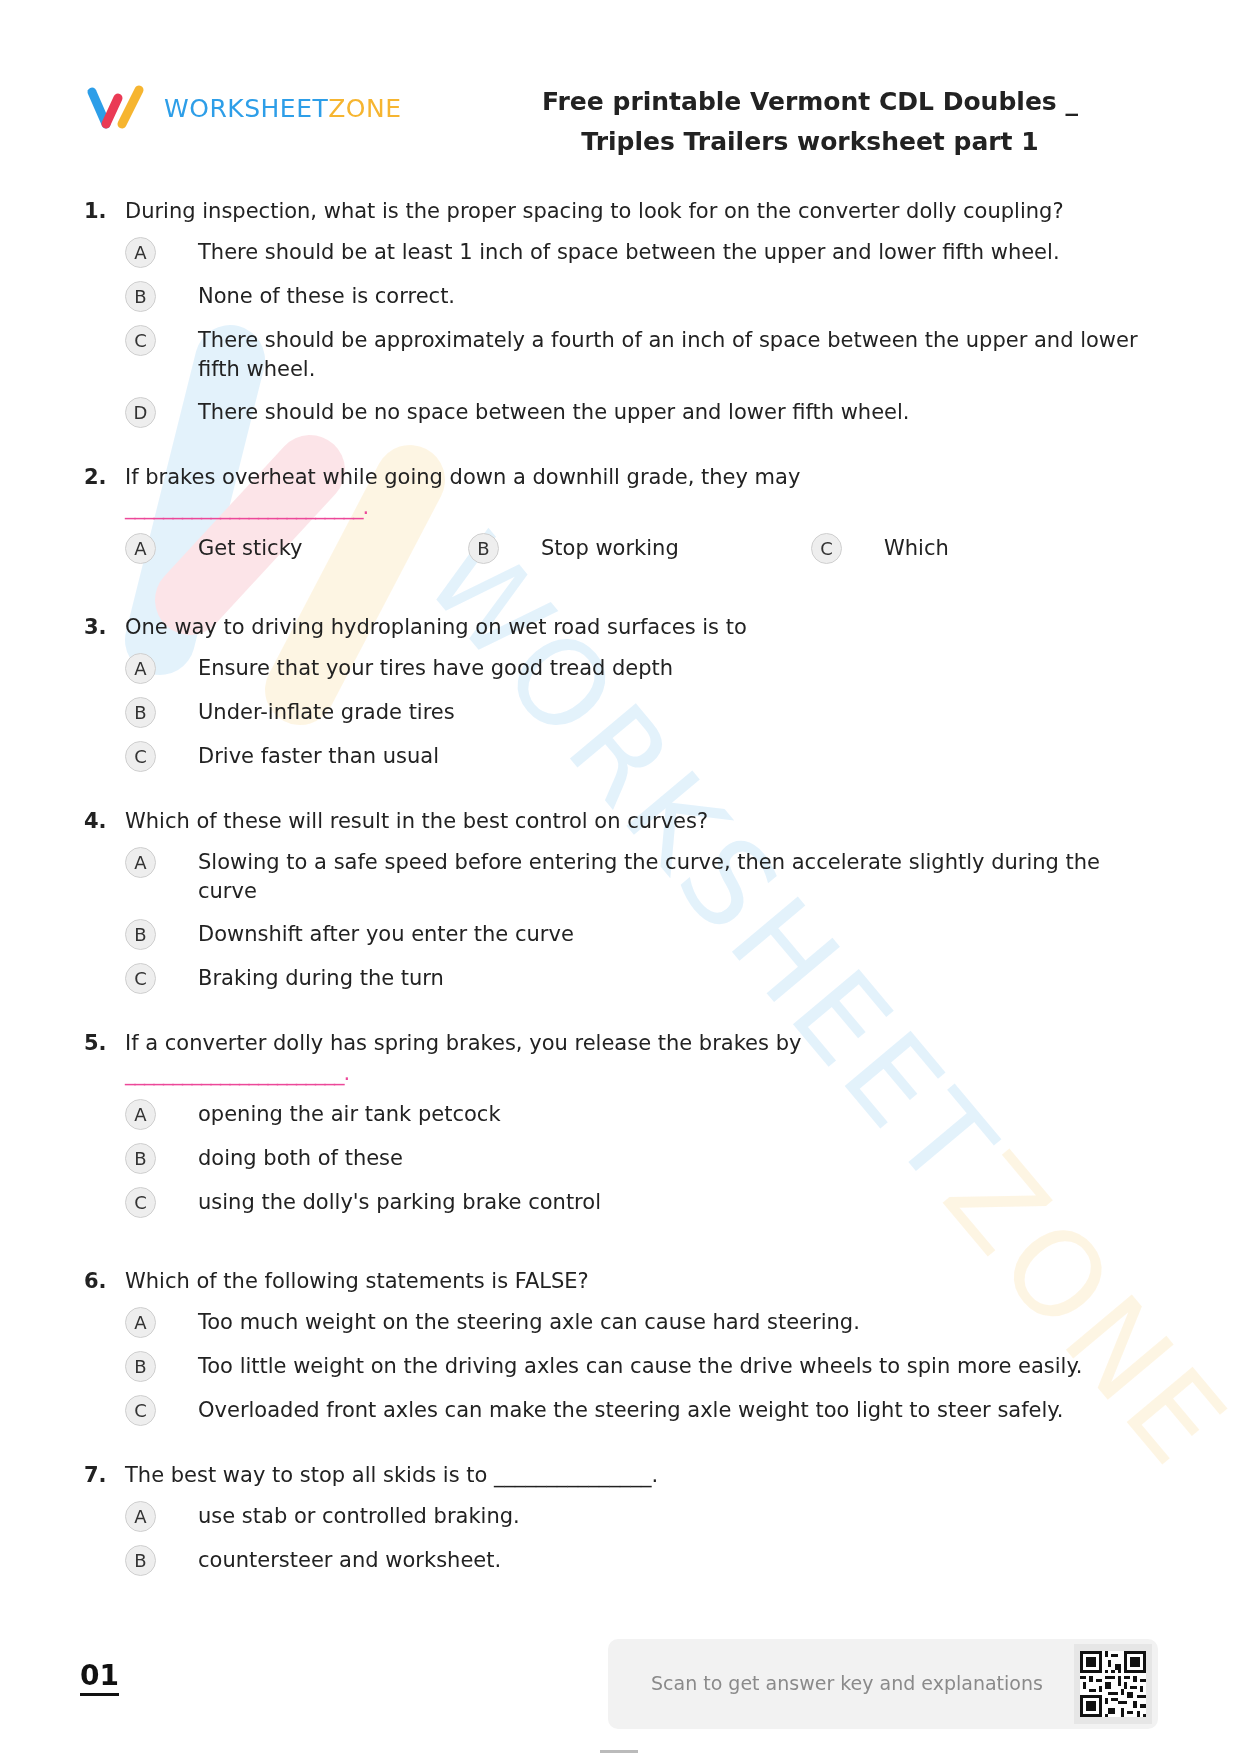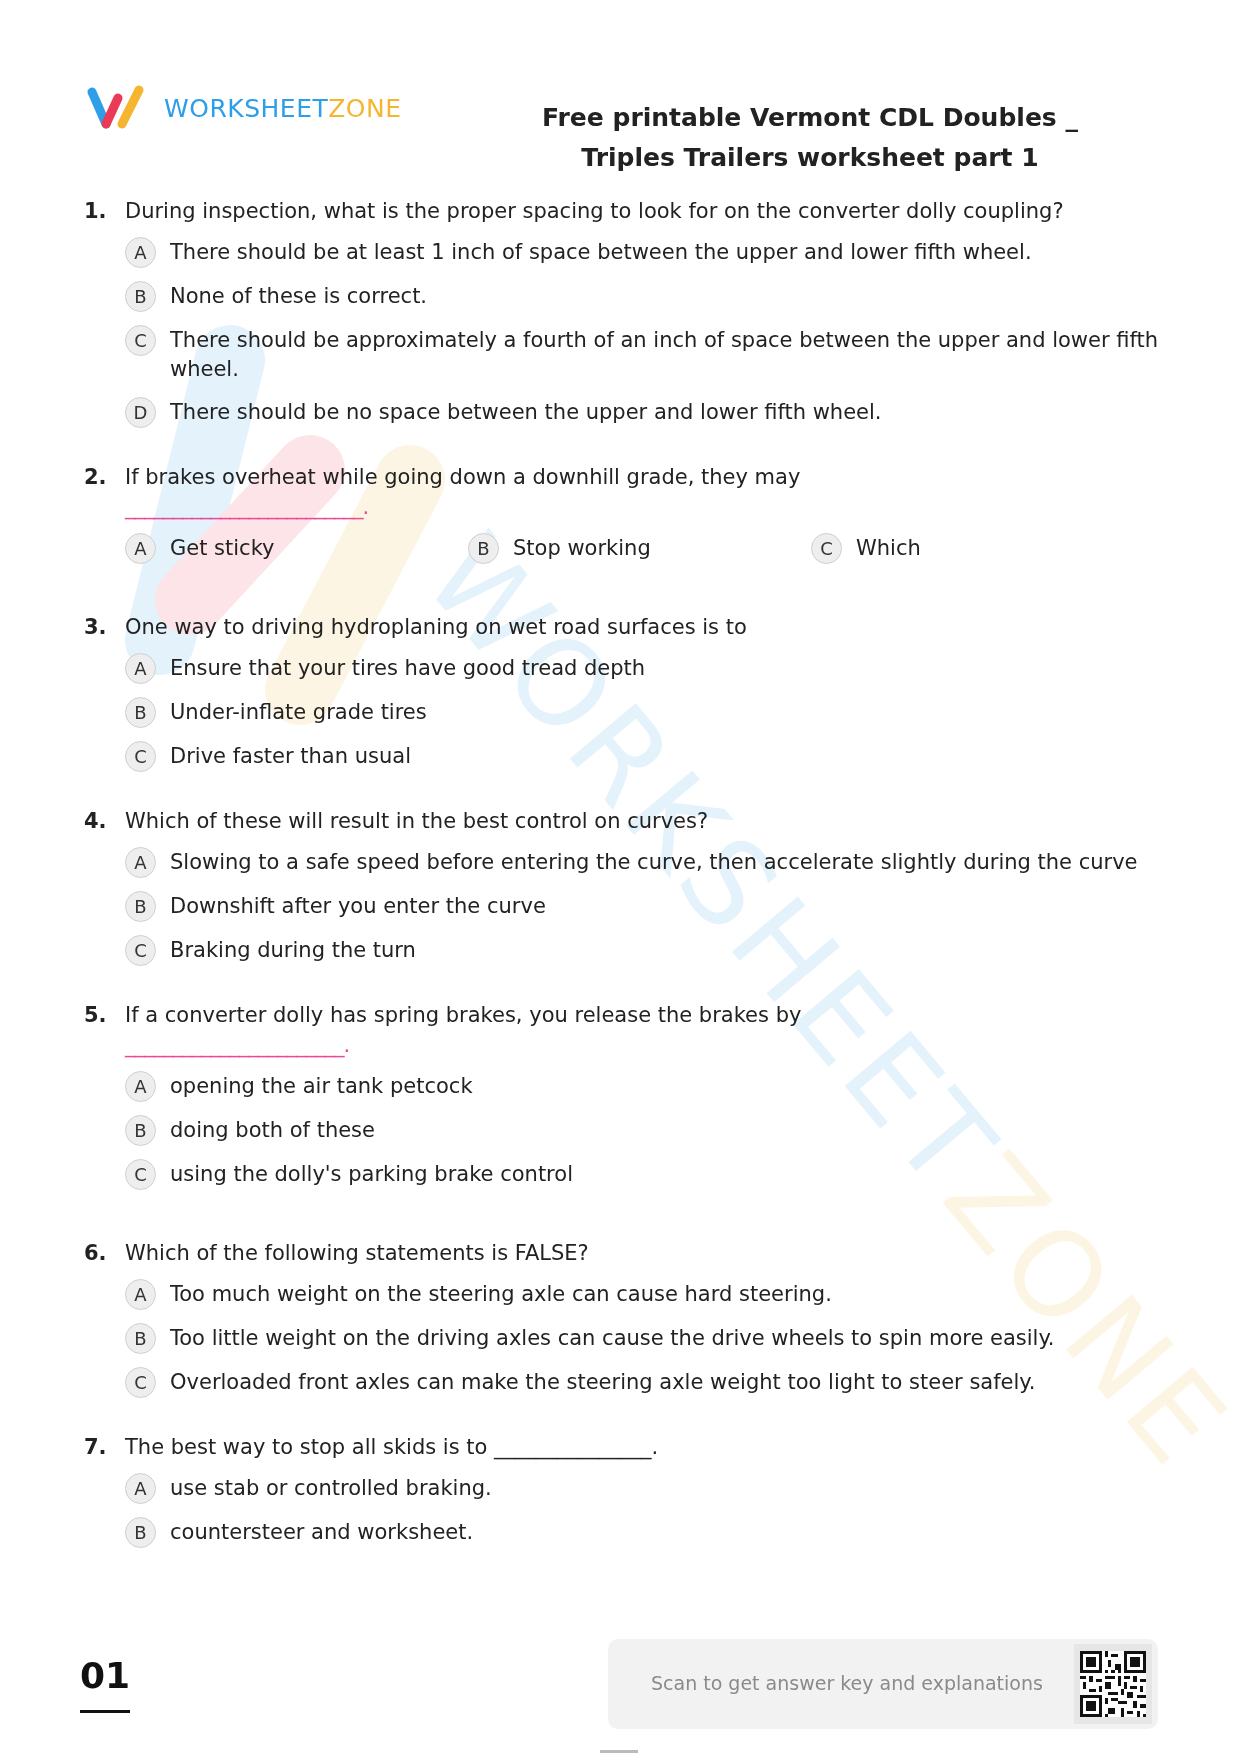--- a/index.html
+++ b/index.html
@@ -9,21 +9,21 @@
       font-family: "DejaVu Sans", sans-serif;
     }
     .watermark { position: absolute; left: 0; top: 0; width: 1239px; height: 1754px; pointer-events: none; z-index: 0; }
     .header { position: absolute; left: 0; top: 0; width: 1239px; height: 180px; z-index: 1; }
     .logo { position: absolute; left: 84px; top: 82px; display: flex; align-items: center; }
     .logo-mark { width: 68px; height: 52px; }
     .logo-text { margin-left: 12px; font-size: 25px; letter-spacing: 0.5px; font-family: "DejaVu Sans", sans-serif; }
     .logo-text .w { color: #2d9ee8; }
     .logo-text .z { color: #f6b530; }
     .title {
-      position: absolute; left: 540px; top: 98px; width: 540px; text-align: center;
+      position: absolute; left: 540px; top: 82px; width: 540px; text-align: center;
       font-size: 25px; font-weight: bold; line-height: 40px; color: #222;
     }
     .content { position: absolute; left: 84px; top: 196px; width: 1080px; z-index: 1; }
     .question { margin-bottom: 34px; }
     .q-row { display: flex; font-size: 21px; line-height: 30px; color: #222; }
     .q-num { width: 41px; font-weight: bold; flex-shrink: 0; }
     .q-text { flex: 1; }
     .blank-line { padding-left: 41px; font-size: 21px; line-height: 30px; color: #ec4899; letter-spacing: -1px; }
     .options { padding-left: 41px; margin-top: 12px; }
     .opt-grid { display: flex; flex-wrap: wrap; }
@@ -33,24 +33,24 @@
     }
     .opt-list .opt { width: 100%; }
     .opt-3col .opt { width: 343px; }
     .opt-2col .opt { width: 561px; }
     .badge {
       width: 31px; height: 31px; border-radius: 50%; background: #eeeeee;
       border: 1px solid #cfcfcf; display: flex; align-items: center; justify-content: center;
       font-size: 18px; color: #333; flex-shrink: 0; margin-right: 14px; margin-top: -1px;
       box-sizing: border-box;
     }
-    .opt-text { flex: 1; }
+    .opt-text { flex: 1; margin-left: 28px; }
     .page-num {
-      position: absolute; left: 80px; top: 1660px; font-size: 36px; font-weight: bold; color: #111;
-      border-bottom: 3px solid #111; line-height: 32px; padding-bottom: 18px; z-index: 1;
+      position: absolute; left: 80px; top: 1660px; font-size: 28px; font-weight: bold; color: #111;
+      border-bottom: 3px solid #111; line-height: 32px; padding-bottom: 1px; z-index: 1;
     }
     .scan-box {
       position: absolute; left: 608px; top: 1639px; width: 550px; height: 90px;
       background: #f2f2f2; border-radius: 10px; z-index: 1;
     }
     .scan-text { position: absolute; left: 30px; top: 33px; font-size: 19px; color: #8a8a8a; margin-left: 13px; }
     .qr {
       position: absolute; left: 466px; top: 5px; width: 78px; height: 80px; background: #e6e6e6;
       display: flex; align-items: center; justify-content: center;
     }

